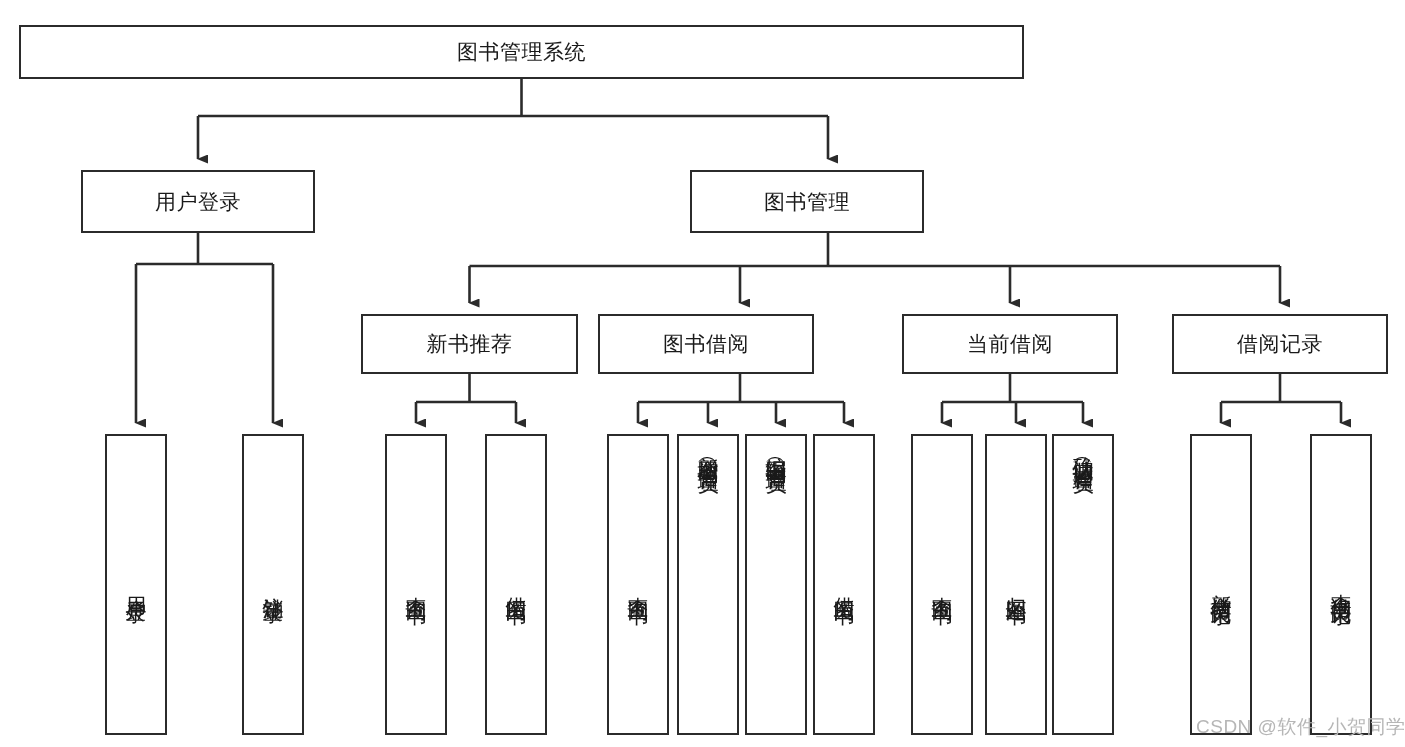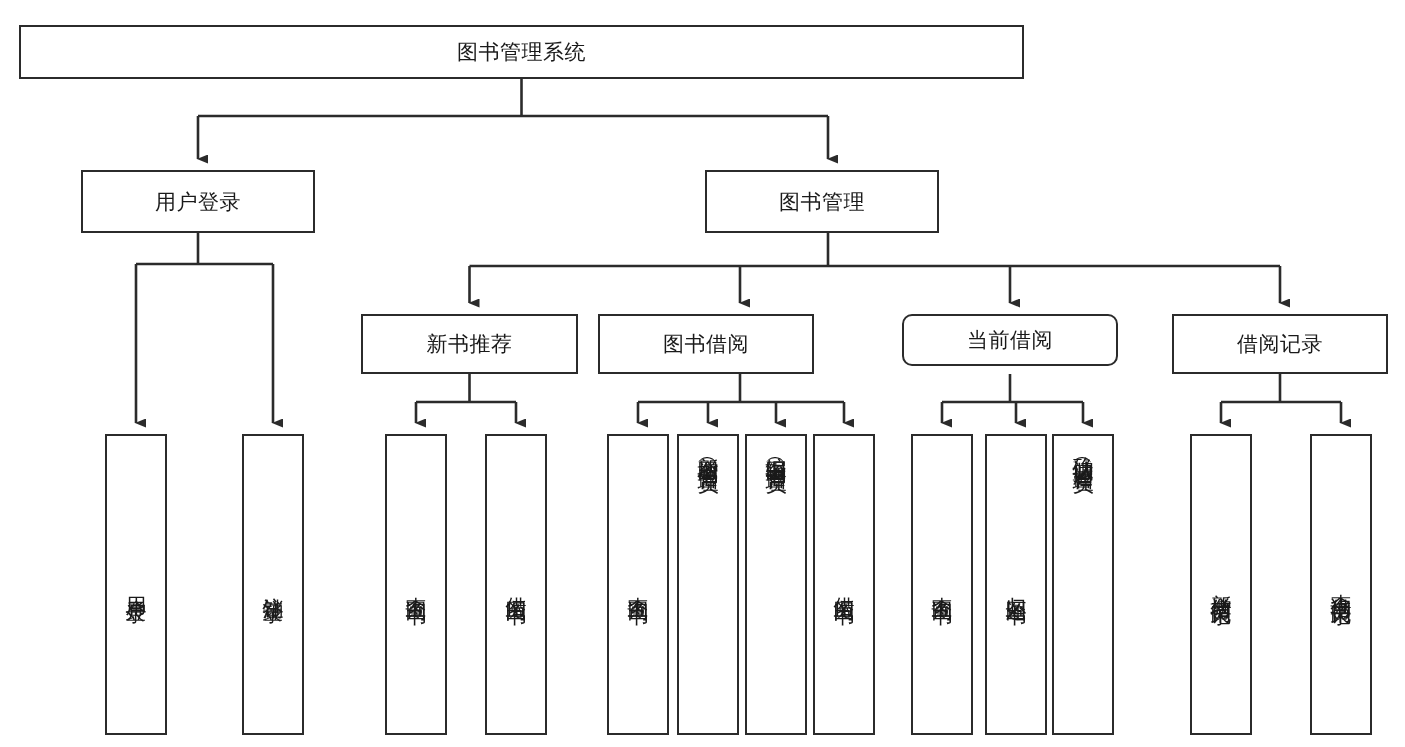--- a/index.html
+++ b/index.html
@@ -119,30 +119,30 @@
       </g>
   </svg>
 
   <div id="node-layer">
       <div class="node horizontal" style="left: 19px; top: 13px; width: 1005px; height: 54px; margin-top: 12px;">
         <span class="label">图书管理系统</span>
       </div>
       <div class="node horizontal" style="left: 81px; top: 170px; width: 234px; height: 63px;">
         <span class="label">用户登录</span>
       </div>
-      <div class="node horizontal" style="left: 705px; top: 170px; width: 234px; height: 63px;">
+      <div class="node horizontal" style="left: 690px; top: 170px; width: 234px; height: 63px;">
         <span class="label">图书管理</span>
       </div>
       <div class="node horizontal" style="left: 361px; top: 314px; width: 217px; height: 60px;">
         <span class="label">新书推荐</span>
       </div>
       <div class="node horizontal" style="left: 598px; top: 314px; width: 216px; height: 60px;">
         <span class="label">图书借阅</span>
       </div>
-      <div class="node horizontal" style="left: 902px; top: 314px; width: 216px; height: 52px; border-radius: 10px;">
+      <div class="node horizontal" style="left: 902px; top: 314px; width: 216px; height: 60px;">
         <span class="label">当前借阅</span>
       </div>
       <div class="node horizontal" style="left: 1172px; top: 314px; width: 216px; height: 60px; align-items: center;">
         <span class="label">借阅记录</span>
       </div>
       <div class="node vertical" style="left: 105px; top: 434px; width: 62px; height: 301px;">
         <span class="label">用户登录</span>
       </div>
       <div class="node vertical" style="left: 242px; top: 434px; width: 62px; height: 301px;">
         <span class="label">注销登录</span>
@@ -175,14 +175,15 @@
         <span class="label">确认归还（管理员）</span>
       </div>
       <div class="node vertical" style="left: 1190px; top: 434px; width: 62px; height: 301px;">
         <span class="label">新增借阅记录</span>
       </div>
       <div class="node vertical" style="left: 1310px; top: 434px; width: 62px; height: 301px;">
         <span class="label">查询借阅记录</span>
       </div>
     </div>
 
+  <div class="watermark" style="left: 1196px; top: 714px;">CSDN @软件_小贺同学</div>
 
 </div>
 
 </body></html>

